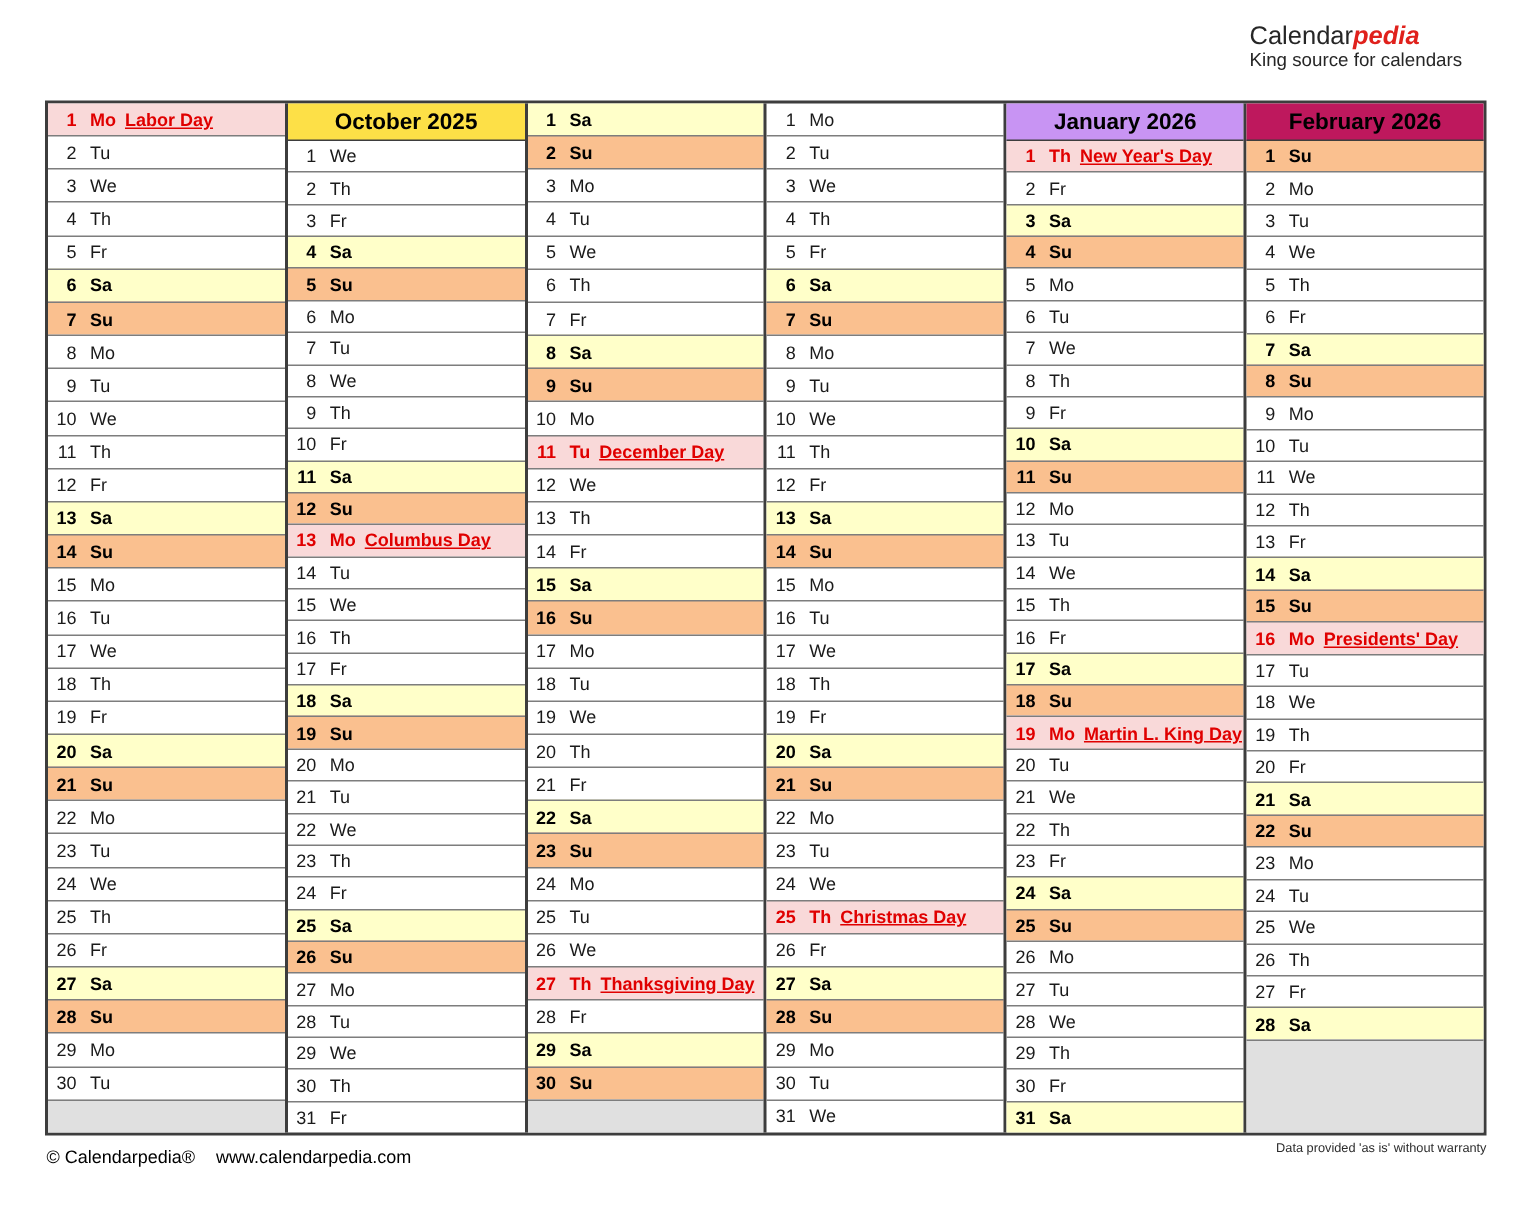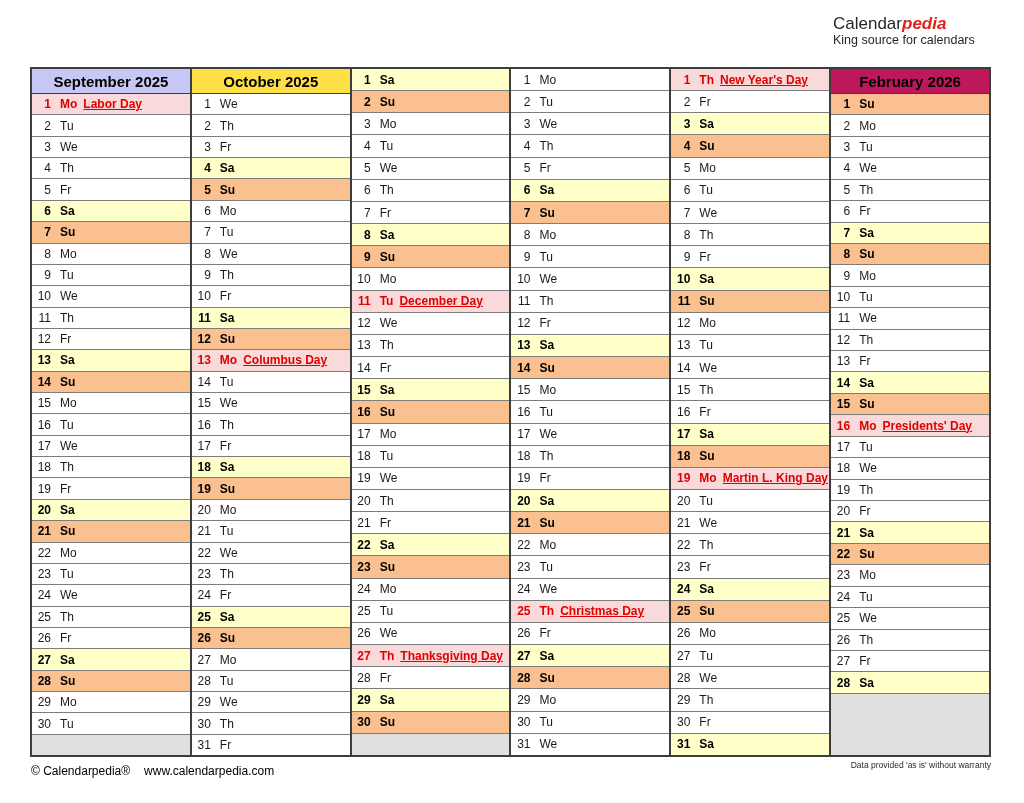--- a/index.html
+++ b/index.html
@@ -81,21 +81,20 @@
 
 <div class="page">
 
   <div class="logo-block">
     <div class="brand"><span>Calendar</span><span class="brand-suffix" style="color: rgb(224, 33, 28);">pedia</span></div>
     <div class="tagline">King source for calendars</div>
   </div>
 
   <div class="calendar-table">
       <div class="month-col">
-        <div class="month-header" style="background: rgb(199, 199, 245);">September 2025</div>
         <div class="day-row first holiday" style="background: rgb(249, 217, 217); color: rgb(224, 0, 0);">
           <span class="num">1</span>
           <span class="wd">Mo</span>
           <span class="holname">Labor Day</span>
         </div>
         <div class="day-row">
           <span class="num">2</span>
           <span class="wd">Tu</span>
         </div>
         <div class="day-row">
@@ -586,20 +585,21 @@
         <div class="day-row">
           <span class="num">30</span>
           <span class="wd">Tu</span>
         </div>
         <div class="day-row">
           <span class="num">31</span>
           <span class="wd">We</span>
         </div>
       </div>
       <div class="month-col">
+        <div class="month-header" style="background: rgb(200, 148, 243);">January 2026</div>
         <div class="day-row first holiday" style="background: rgb(249, 217, 217); color: rgb(224, 0, 0);">
           <span class="num">1</span>
           <span class="wd">Th</span>
           <span class="holname">New Year's Day</span>
         </div>
         <div class="day-row">
           <span class="num">2</span>
           <span class="wd">Fr</span>
         </div>
         <div class="day-row weekend" style="background: rgb(255, 255, 201);">

